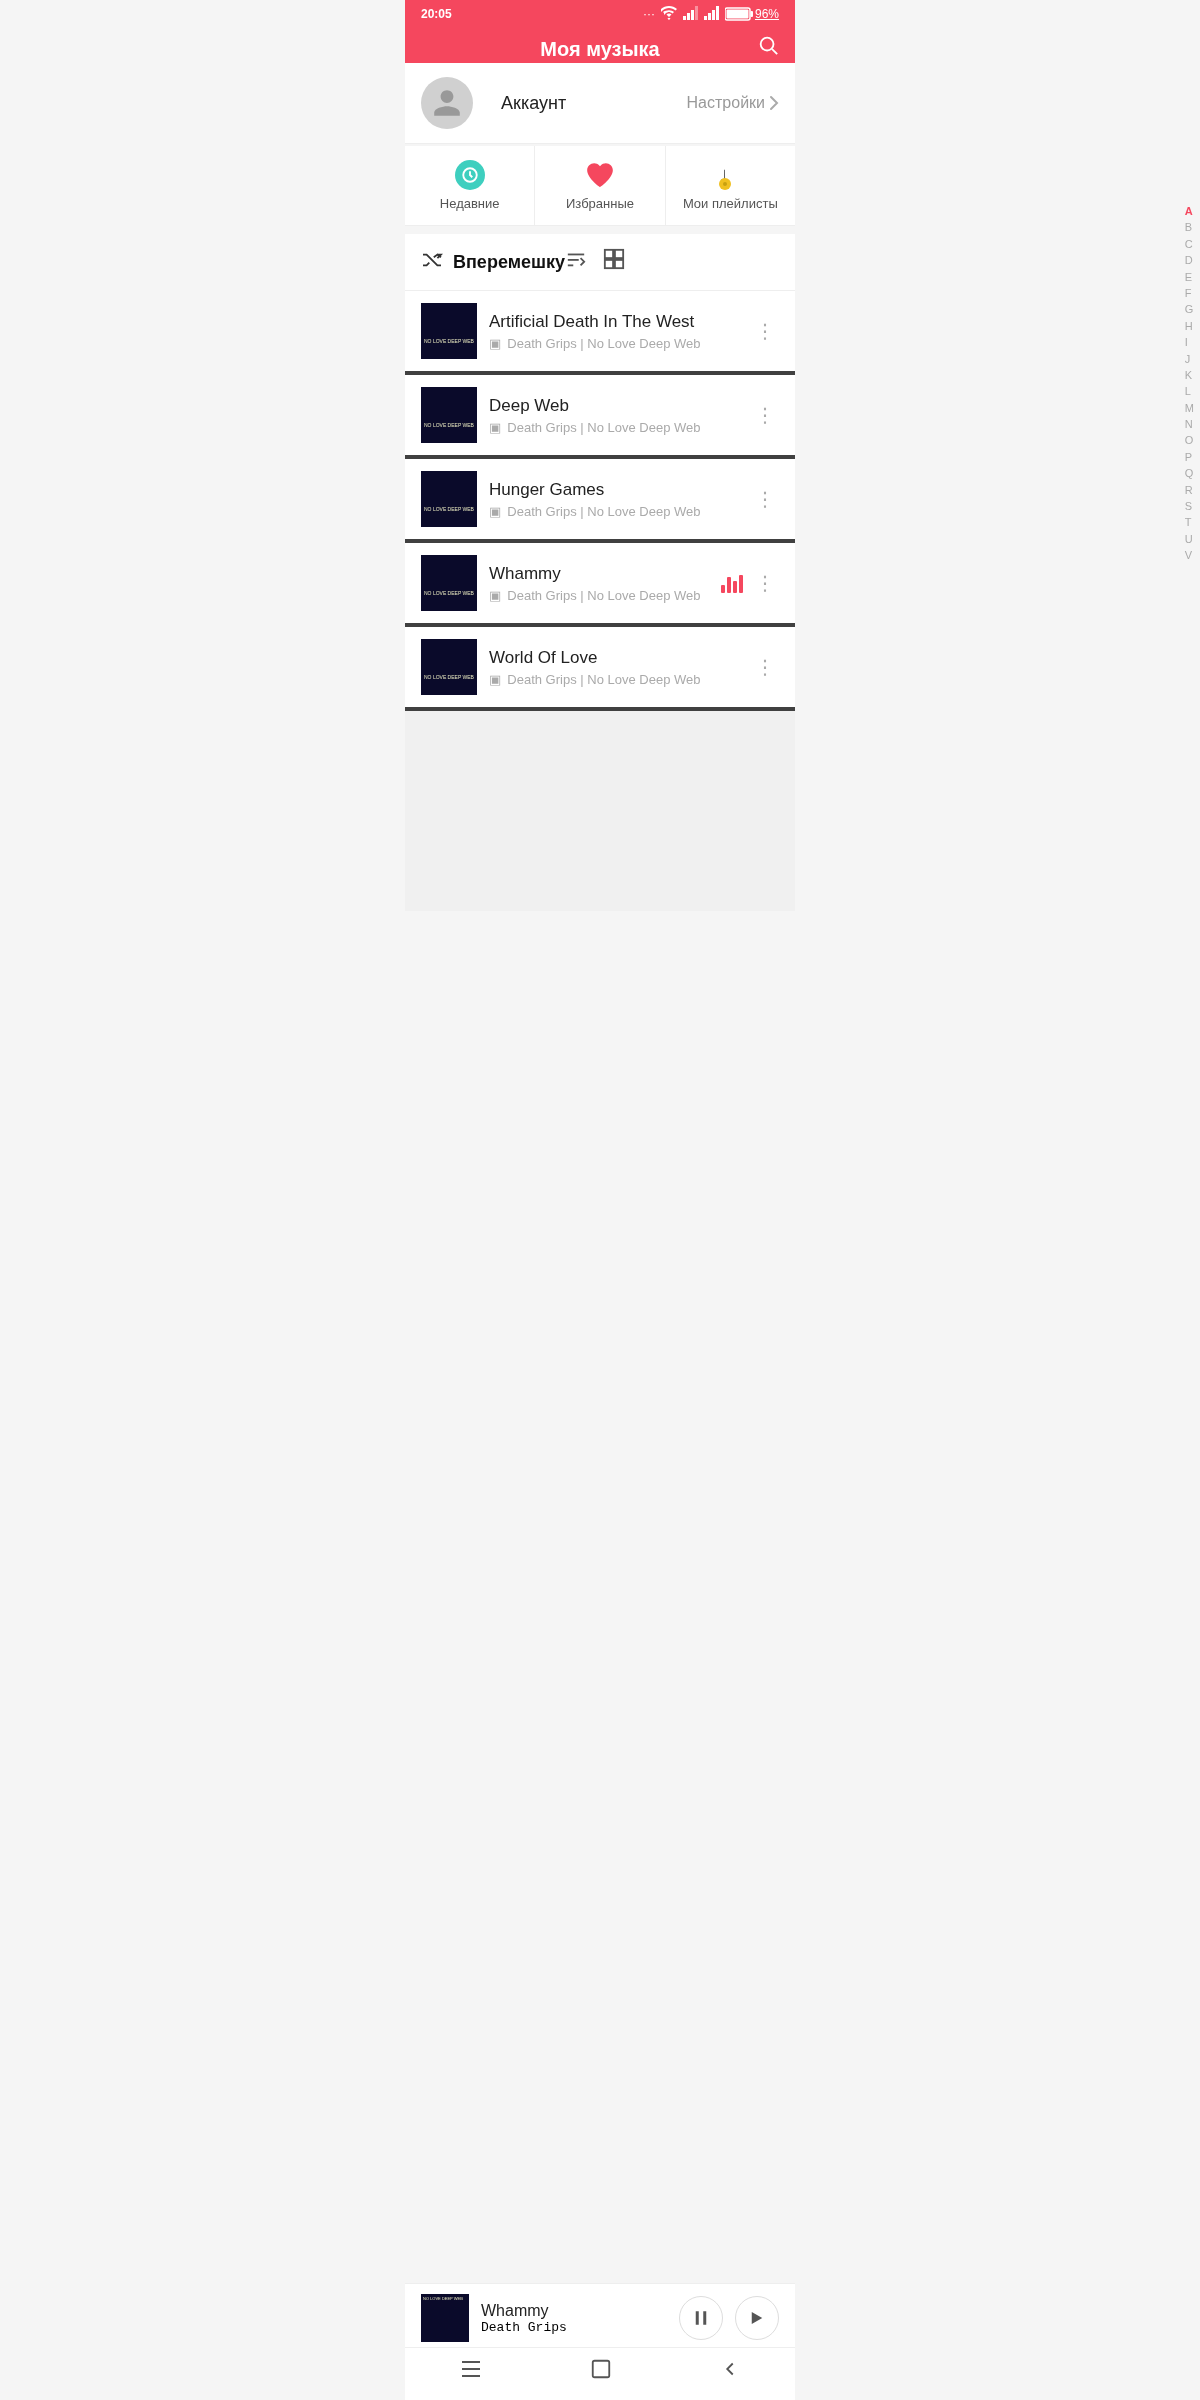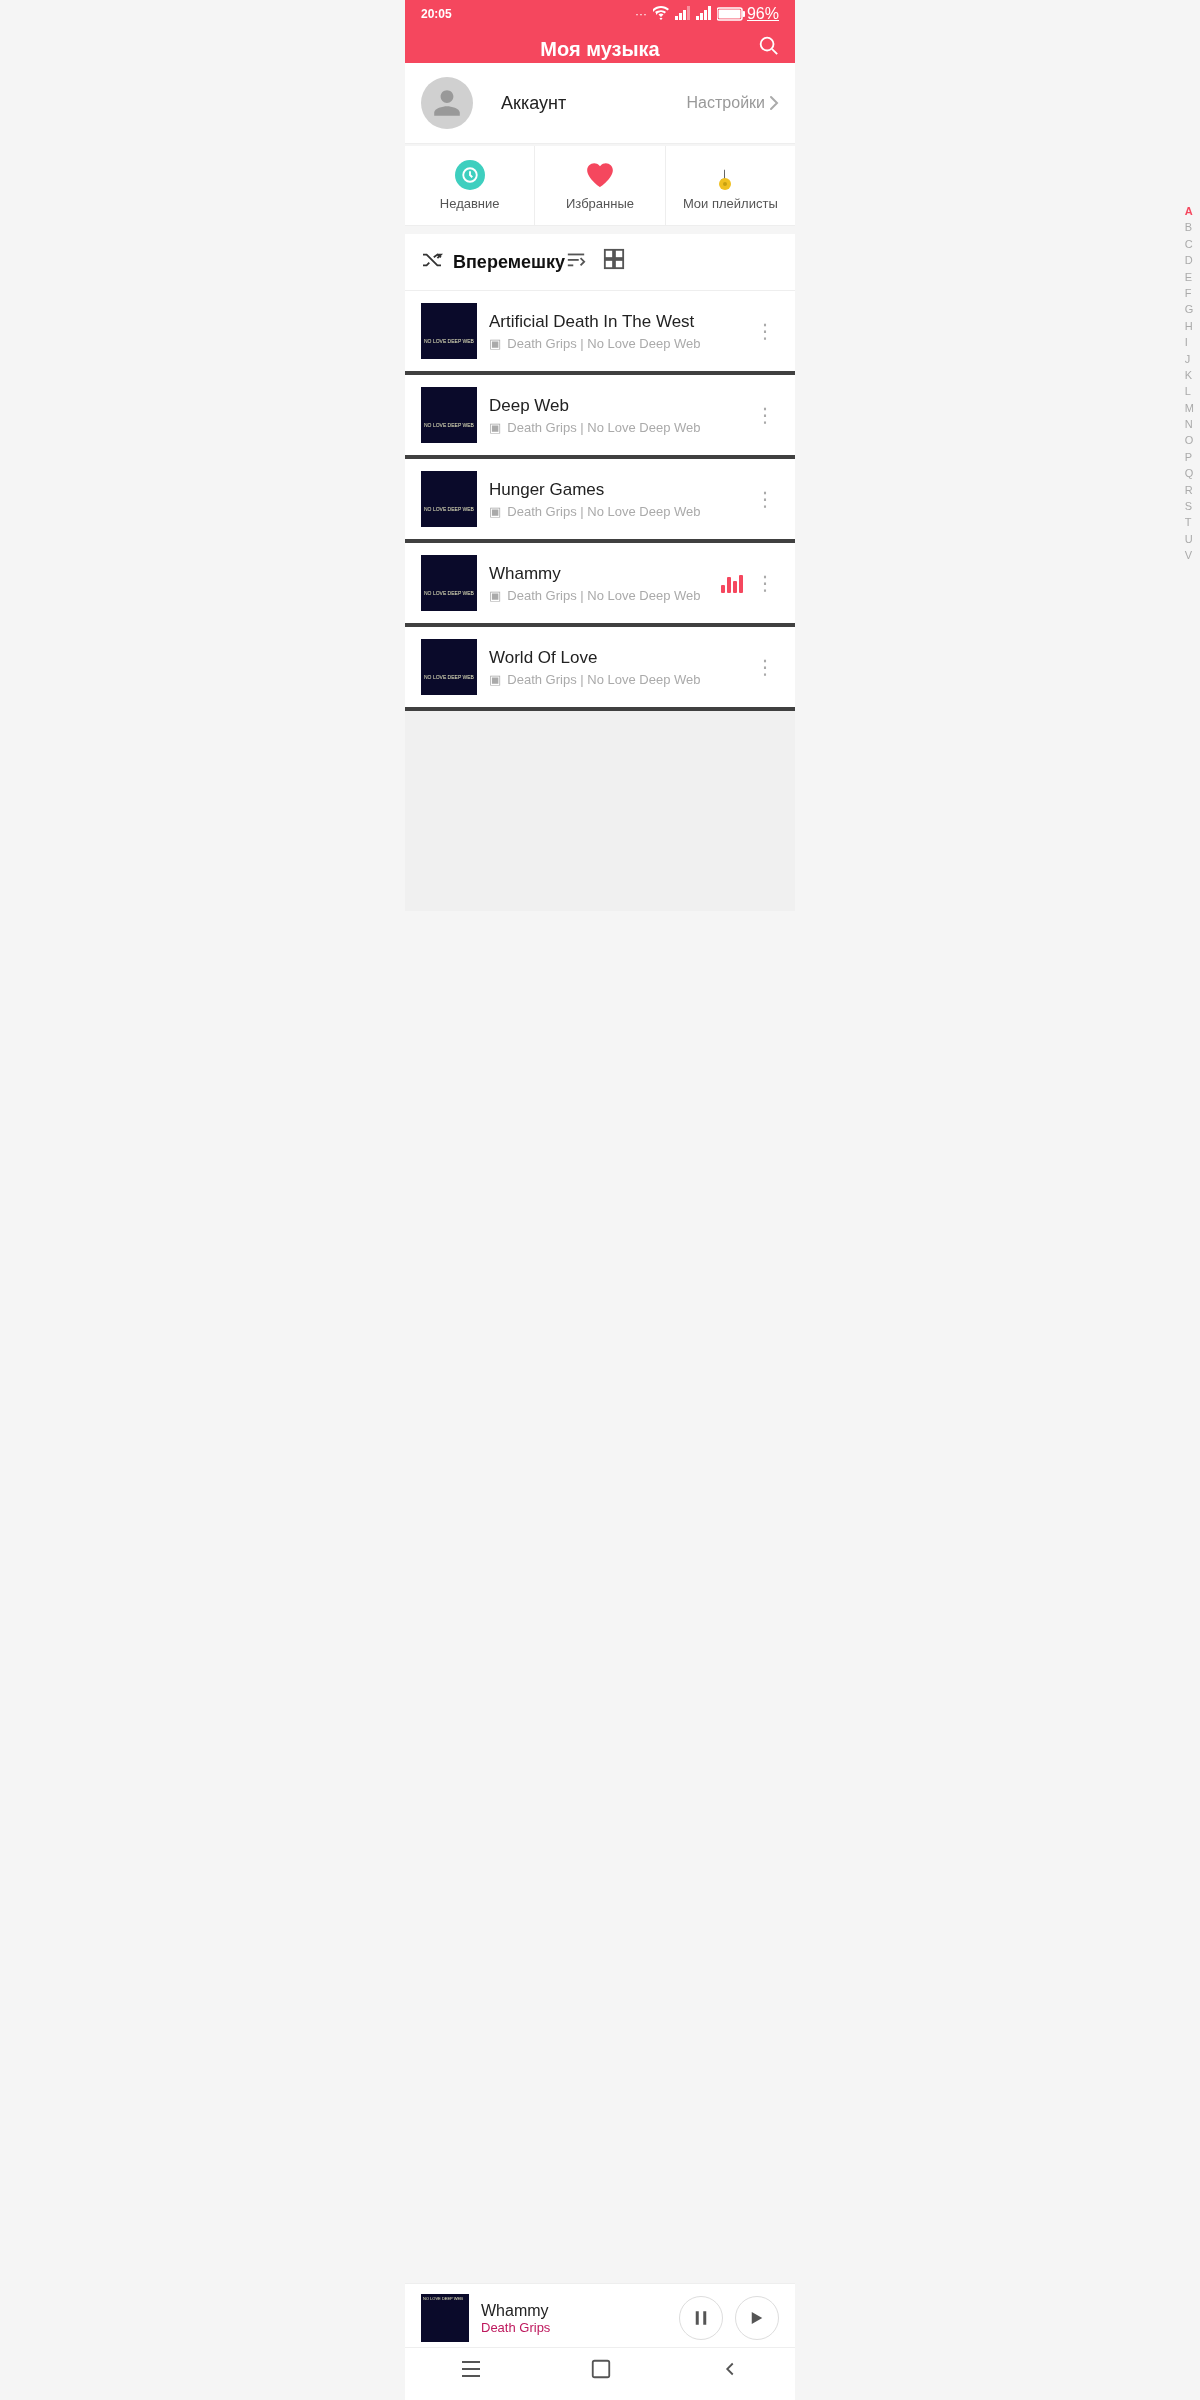--- a/index.html
+++ b/index.html
@@ -290,21 +290,22 @@
     .np-info {
       flex: 1;
     }
     .np-title {
       font-size: 16px;
       font-weight: 500;
       color: #222;
     }
     .np-artist {
       font-size: 13px;
-      color: #be185d;
+      color: #000000;
+      font-family: Liberation Mono, monospace;
     }
     .np-controls {
       display: flex;
       align-items: center;
       gap: 12px;
     }
     .np-btn {
       width: 44px;
       height: 44px;
       border-radius: 50%;
@@ -395,21 +396,21 @@
         <rect x="8" y="4" width="3" height="10"></rect>
         <rect x="12" y="0" width="3" height="14"></rect>
       </svg>
     </span>
     <span style="display:flex;align-items:center;gap:2px;">
       <svg width="28" height="14" viewBox="0 0 28 14" fill="white">
         <rect x="0" y="1" width="25" height="12" rx="2" ry="2" stroke="white" stroke-width="1.5" fill="none"></rect>
         <rect x="25.5" y="4" width="2.5" height="6" rx="1" fill="white"></rect>
         <rect x="1.5" y="2.5" width="22" height="9" rx="1" fill="white"></rect>
       </svg>
-      <span style="font-size:16px;text-decoration:underline;">96%</span>
+      <span style="font-size:12px;text-decoration:underline;">96%</span>
     </span>
   </div>
 </div>
 
 <div class="header">
   <h1 class="header-title">Моя музыка</h1>
   <span class="header-search">
     <svg width="22" height="22" viewBox="0 0 24 24" fill="none" stroke="white" stroke-width="2">
       <circle cx="11" cy="11" r="7"></circle>
       <line x1="16.5" y1="16.5" x2="22" y2="22"></line>

